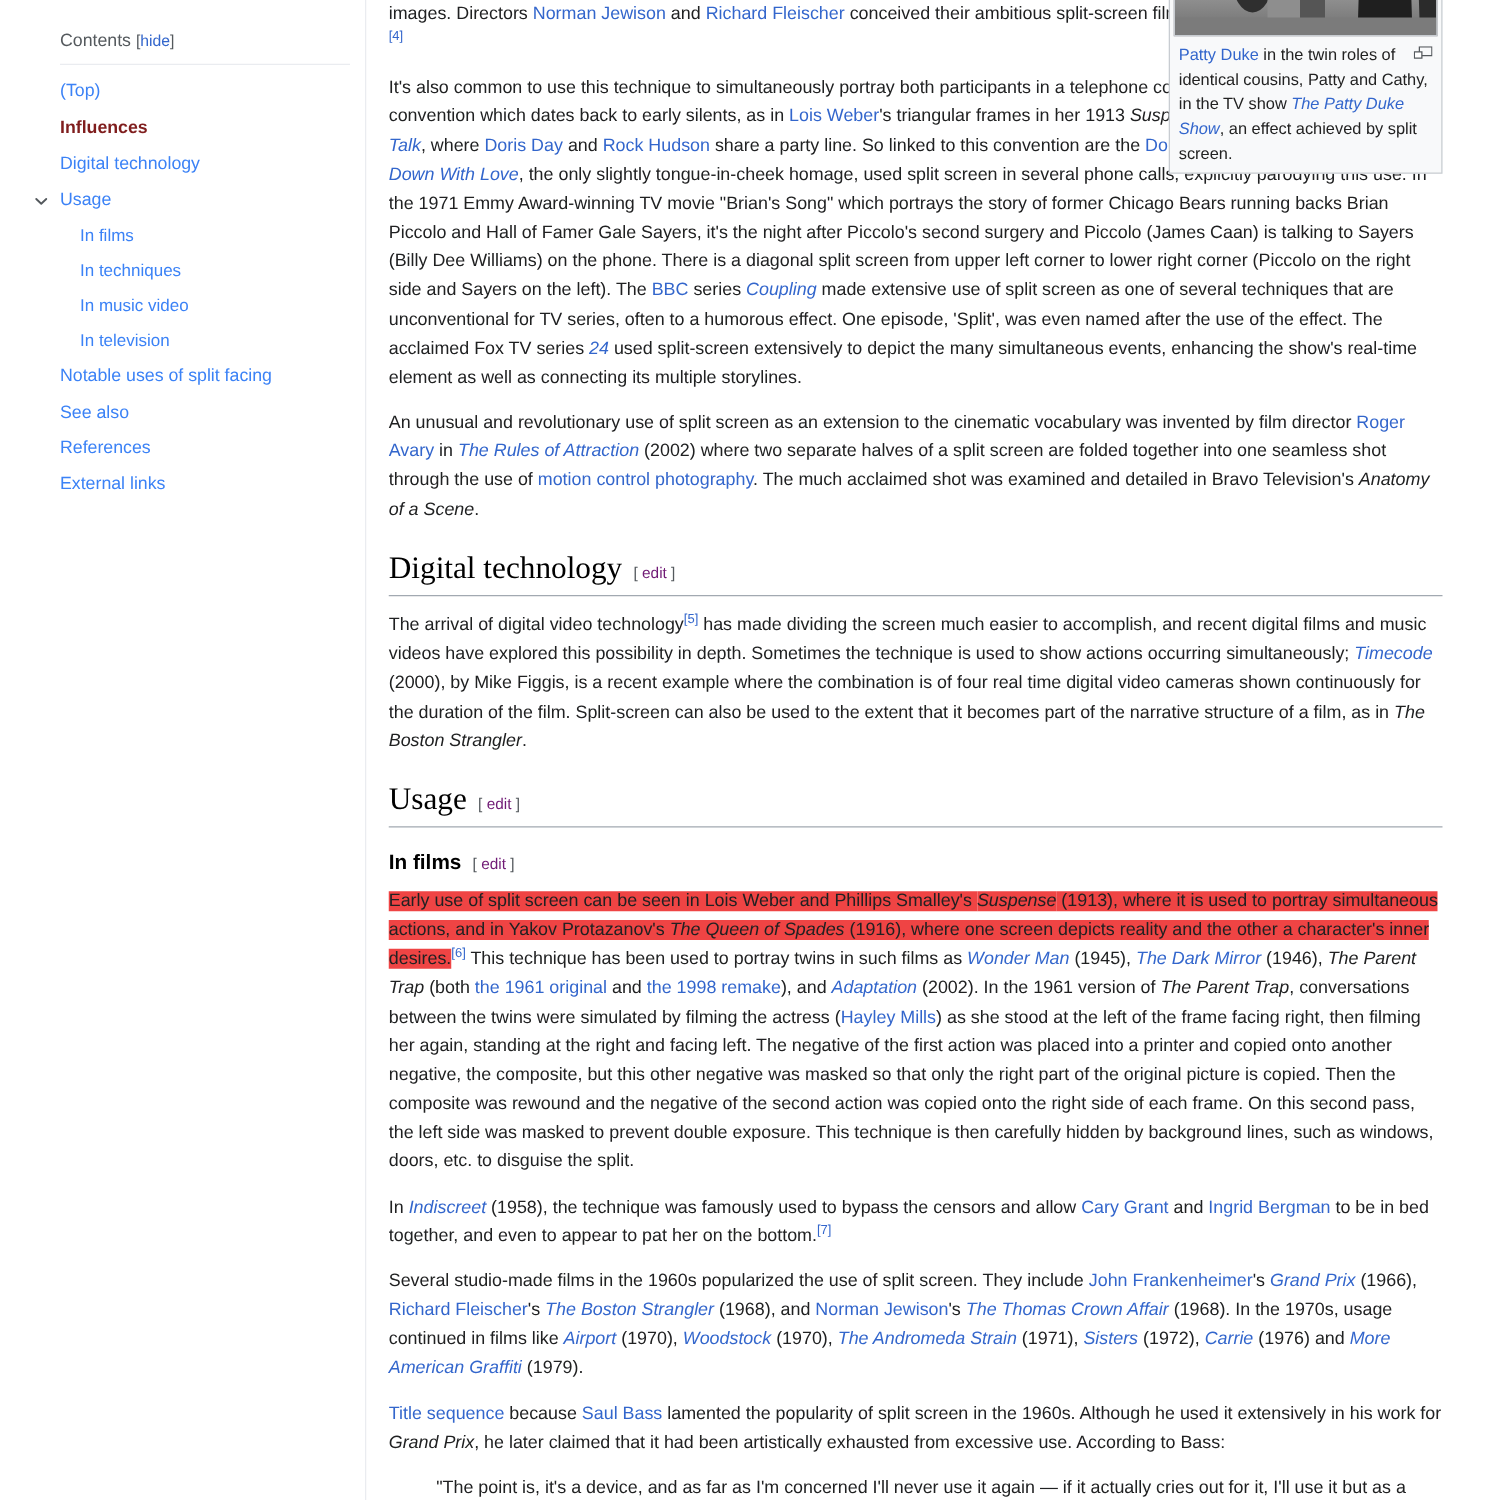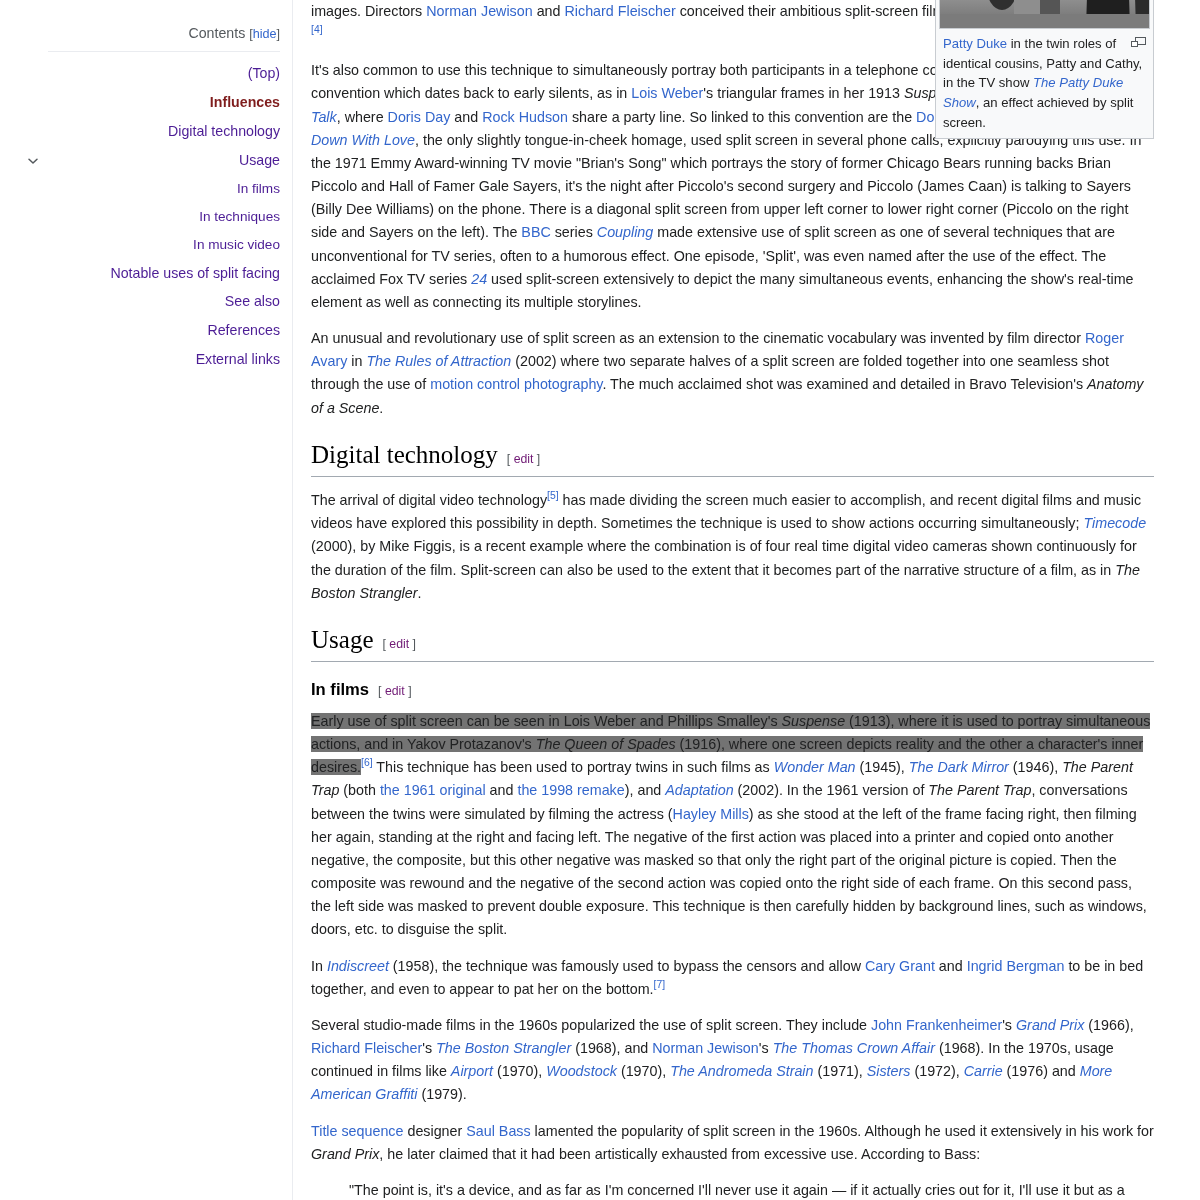--- a/index.html
+++ b/index.html
@@ -26,40 +26,40 @@
 
   
   .toc-col {
     width: 293px;
     flex: 0 0 293px;
     padding-top: 22px;
     box-sizing: border-box;
     border-right: 1px solid #eaecf0;
     min-height: 1200px;
   }
-  .toc-inner { padding-left: 48px; padding-right: 12px; text-align: right; }
+  .toc-inner { padding-left: 48px; padding-right: 12px; }
   .toc-head {
     font-size: 14.2px;
     color: #54595d;
     padding-bottom: 6px;
     border-bottom: 1px solid #eaecf0;
     margin-bottom: 7px;
     white-space: nowrap;
   }
   .toc-head .hide-link {
     color: #3366cc;
     font-size: 12.6px;
     cursor: pointer;
   }
   .toc-head .brk { color: #54595d; font-size: 12.6px; }
   .toc-list { list-style: none; margin: 0; padding: 0; }
   .toc-li { position: relative; }
   .toc-link {
     display: block;
-    color: #4c1d95;
+    color: #3b82f6;
     text-decoration: none;
     font-size: 14.2px;
     padding: 5.2px 0 5.2px 0;
     line-height: 1.3;
     cursor: pointer;
   }
   .toc-li.lvl1 > .toc-link { padding-left: 0px; }
   .toc-li.lvl2 > .toc-link { padding-left: 16px; font-size: 13.6px; }
   .toc-li.active > .toc-link {
     color: #7f1d1d;
@@ -93,21 +93,21 @@
 
   a.wl { color: #3366cc; text-decoration: none; cursor: pointer; }
   i, .it { font-style: italic; }
   .sup {
     font-size: 10.4px;
     vertical-align: super;
     line-height: 0;
     color: #3366cc;
     cursor: pointer;
   }
-  .hl { background: #737373; }
+  .hl { background: #ef4444; }
 
   h2.section {
     font-family: "Liberation Serif", serif;
     font-size: 25px;
     font-weight: normal;
     color: #000;
     margin: 19px 0 0 0;
     padding: 0 0 5px 0;
     border-bottom: 1px solid #a2a9b1;
     line-height: 1.3;
@@ -207,20 +207,23 @@
             <a class="toc-link">Usage</a>
           </li>
           <li class="toc-li lvl2">
             <a class="toc-link">In films</a>
           </li>
           <li class="toc-li lvl2">
             <a class="toc-link">In techniques</a>
           </li>
           <li class="toc-li lvl2">
             <a class="toc-link">In music video</a>
+          </li>
+          <li class="toc-li lvl2">
+            <a class="toc-link">In television</a>
           </li>
           <li class="toc-li lvl1">
             <a class="toc-link">Notable uses of split facing</a>
           </li>
           <li class="toc-li lvl1">
             <a class="toc-link">See also</a>
           </li>
           <li class="toc-li lvl1">
             <a class="toc-link">References</a>
           </li>
@@ -285,19 +288,19 @@
       <h2 class="section"><span>Usage</span><span class="edit-wrap">[&nbsp;<a>edit</a>&nbsp;]</span></h2>
 
       <h3 class="subsection"><span>In films</span><span class="edit-wrap">[&nbsp;<a>edit</a>&nbsp;]</span></h3>
 
       <p><span class="hl">Early use of split screen can be seen in Lois Weber and Phillips Smalley's </span><i class="hl">Suspense</i><span class="hl"> (1913), where it is used to portray simultaneous actions, and in Yakov Protazanov's </span><i class="hl">The Queen of Spades</i><span class="hl"> (1916), where one screen depicts reality and the other a character's inner desires.</span><sup class="sup">[6]</sup><span> This technique has been used to portray twins in such films as </span><a class="wl it">Wonder Man</a><span> (1945), </span><a class="wl it">The Dark Mirror</a><span> (1946), </span><i>The Parent Trap</i><span> (both </span><a class="wl">the 1961 original</a><span> and </span><a class="wl">the 1998 remake</a><span>), and </span><a class="wl it">Adaptation</a><span> (2002). In the 1961 version of </span><i>The Parent Trap</i><span>, conversations between the twins were simulated by filming the actress (</span><a class="wl">Hayley Mills</a><span>) as she stood at the left of the frame facing right, then filming her again, standing at the right and facing left. The negative of the first action was placed into a printer and copied onto another negative, the composite, but this other negative was masked so that only the right part of the original picture is copied. Then the composite was rewound and the negative of the second action was copied onto the right side of each frame. On this second pass, the left side was masked to prevent double exposure. This technique is then carefully hidden by background lines, such as windows, doors, etc. to disguise the split.</span></p>
 
       <p><span>In </span><a class="wl it">Indiscreet</a><span> (1958), the technique was famously used to bypass the censors and allow </span><a class="wl">Cary Grant</a><span> and </span><a class="wl">Ingrid Bergman</a><span> to be in bed together, and even to appear to pat her on the bottom.</span><sup class="sup">[7]</sup></p>
 
       <p><span>Several studio-made films in the 1960s popularized the use of split screen. They include </span><a class="wl">John Frankenheimer</a><span>'s </span><a class="wl it">Grand Prix</a><span> (1966), </span><a class="wl">Richard Fleischer</a><span>'s </span><a class="wl it">The Boston Strangler</a><span> (1968), and </span><a class="wl">Norman Jewison</a><span>'s </span><a class="wl it">The Thomas Crown Affair</a><span> (1968). In the 1970s, usage continued in films like </span><a class="wl it">Airport</a><span> (1970), </span><a class="wl it">Woodstock</a><span> (1970), </span><a class="wl it">The Andromeda Strain</a><span> (1971), </span><a class="wl it">Sisters</a><span> (1972), </span><a class="wl it">Carrie</a><span> (1976) and </span><a class="wl it">More American Graffiti</a><span> (1979).</span></p>
 
-      <p><a class="wl">Title sequence</a><span> designer </span><a class="wl">Saul Bass</a><span> lamented the popularity of split screen in the 1960s. Although he used it extensively in his work for </span><i>Grand Prix</i><span>, he later claimed that it had been artistically exhausted from excessive use. According to Bass:</span></p>
+      <p><a class="wl">Title sequence</a><span> because </span><a class="wl">Saul Bass</a><span> lamented the popularity of split screen in the 1960s. Although he used it extensively in his work for </span><i>Grand Prix</i><span>, he later claimed that it had been artistically exhausted from excessive use. According to Bass:</span></p>
 
       <blockquote class="quote"><span>"The point is, it's a device, and as far as I'm concerned I'll never use it again — if it actually cries out for it, I'll use it but as a device it's lost its currency, because, later on, it was, unfortunately, used meaninglessly. It's the kind of thing that grows up without ever having a youth and there's no opportunity to explore it. On </span></blockquote>
 
     </div>
   </div>
 </div>
 
 </body></html>

